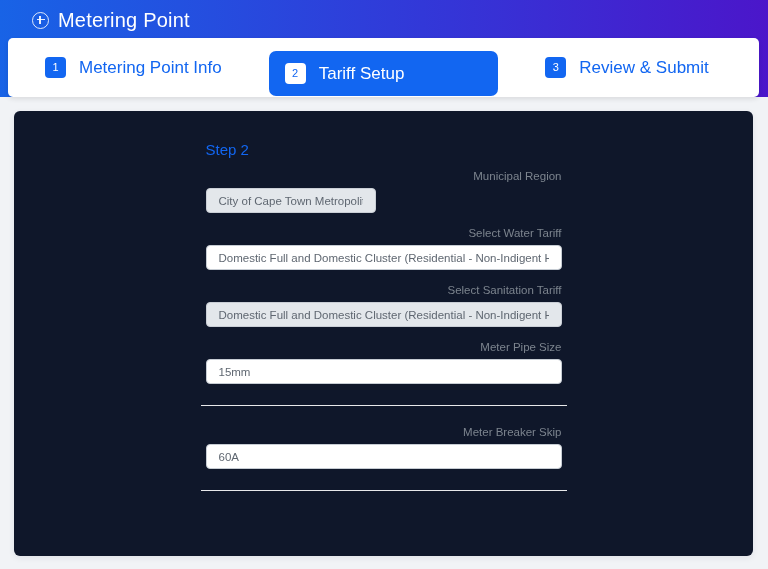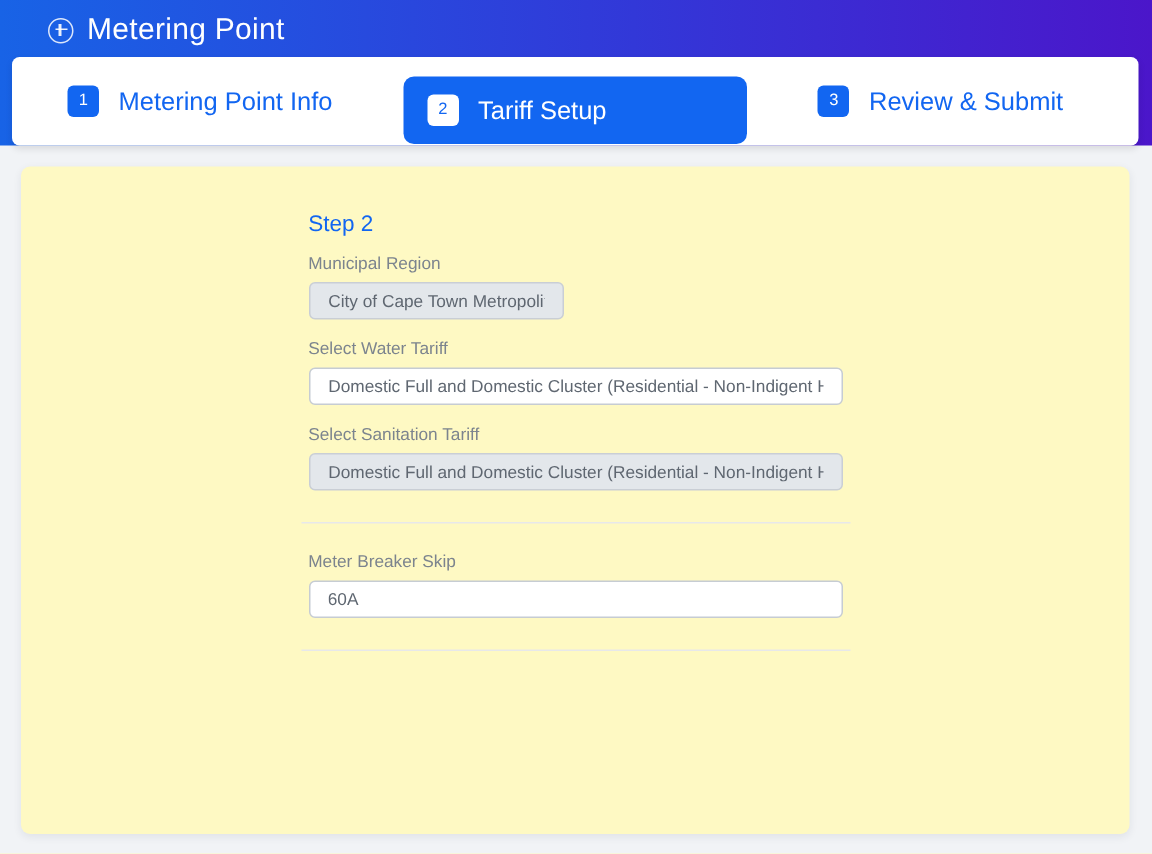--- a/index.html
+++ b/index.html
@@ -52,29 +52,29 @@
   .step.active {
     background: #1266f1; border-radius: 7px;
     margin: 13px 10px 1px 10px; padding-left: 16px;
   }
   .step.active .step-badge { background: #ffffff; color: #1266f1; }
   .step.active .step-label { color: #ffffff; text-align: center; }
 
   
   .main-card {
     position: absolute; left: 14px; right: 15px; top: 111px; bottom: 13px;
-    background: #fef9c3; border-radius: 6px;
+    background: #0f172a; border-radius: 6px;
     box-shadow: 0 2px 6px rgba(25,40,70,0.08);
     overflow: hidden;
   }
   .form-col { width: 356px; margin: 30px auto 0; }
   .step-heading { color: #1266f1; font-size: 15px; font-weight: 400; margin-bottom: 12px; }
 
   .field { margin-bottom: 14px; }
-  .field-label { display: block; font-size: 11.5px; color: #7c848e; margin-bottom: 6px; }
+  .field-label { display: block; font-size: 11.5px; color: #7c848e; margin-bottom: 6px; text-align: right; }
   .field-input {
     display: block; width: 100%; height: 25px;
     border: 1px solid #c6ccd3; border-radius: 4px;
     padding: 0 12px; font-family: "Liberation Sans", sans-serif;
     font-size: 11.5px; color: #5f6771; background: #ffffff;
     outline: none;
   }
   .field-input.disabled { background: #e3e7eb; border-color: #c9ced5; }
   .field-input.narrow { width: 170px; }
 
@@ -117,20 +117,24 @@
     <div class="field">
       <label class="field-label">Select Water Tariff</label>
       <input class="field-input" type="text" value="Domestic Full and Domestic Cluster (Residential - Non-Indigent Households)" style="">
     </div>
 
     <div class="field">
       <label class="field-label">Select Sanitation Tariff</label>
       <input class="field-input disabled" type="text" readonly="" value="Domestic Full and Domestic Cluster (Residential - Non-Indigent Households)" style="">
     </div>
 
+    <div class="field">
+      <label class="field-label">Meter Pipe Size</label>
+      <input class="field-input" type="text" value="15mm" style="">
+    </div>
 
     <hr class="divider">
 
 
     <div class="field">
       <label class="field-label">Meter Breaker Skip</label>
       <input class="field-input" type="text" value="60A" style="">
     </div>
 
     <hr class="divider">

